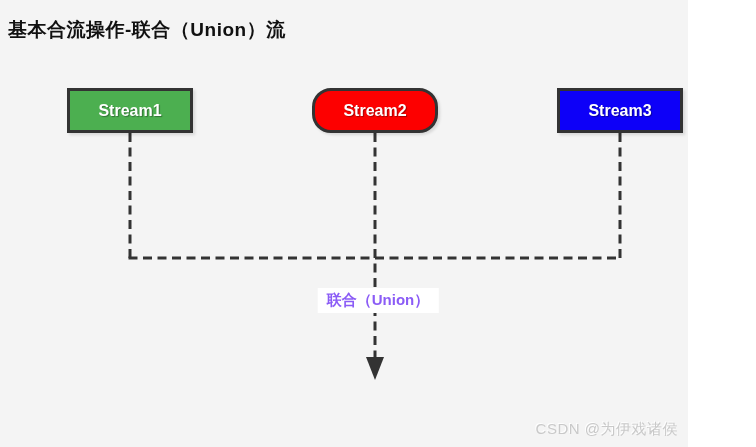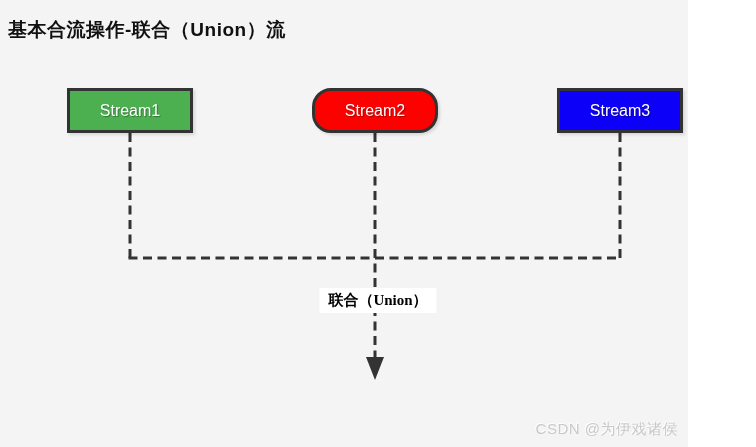--- a/index.html
+++ b/index.html
@@ -36,21 +36,21 @@
     position: absolute;
     width: 126px;
     height: 45px;
     box-sizing: border-box;
     border: 3px solid #333333;
     display: flex;
     align-items: center;
     justify-content: center;
     color: #ffffff;
     font-size: 16px;
-    font-weight: normal;
+    font-weight: bold;
     text-shadow: 1px 1px 1px rgba(0,0,0,0.35);
     box-shadow: 2px 2px 3px rgba(0,0,0,0.12);
   }
   .node-stream1 { left: 67px;  top: 88px;  }
   .node-stream2 { left: 312px; top: 88px; border-radius: 19px;  }
   .node-stream3 { left: 557px; top: 88px;  }
   .node-stream4 { left: 312px; top: 383px; }
   .edge-label {
     position: absolute;
     left: 378px;
@@ -86,17 +86,17 @@
     <polygon points="366,357 384,357 375,380" fill="#333333"></polygon>
   </svg>
 
   <div class="node node-stream1" style="background: rgb(76, 175, 80);">Stream1</div>
 
   <div class="node node-stream2" style="background: rgb(253, 0, 0);">Stream2</div>
 
   <div class="node node-stream3" style="background: rgb(13, 0, 248);">Stream3</div>
 
 
-  <div class="edge-label" style="color: #000000; background: rgb(255, 255, 255); font-family: Liberation Serif, serif;">联合（Union）</div>
+  <div class="edge-label" style="color: #8b5cf6; background: rgb(255, 255, 255);">联合（Union）</div>
 
   <div class="watermark">CSDN @为伊戏诸侯</div>
 
 </div>
 
 </body></html>

